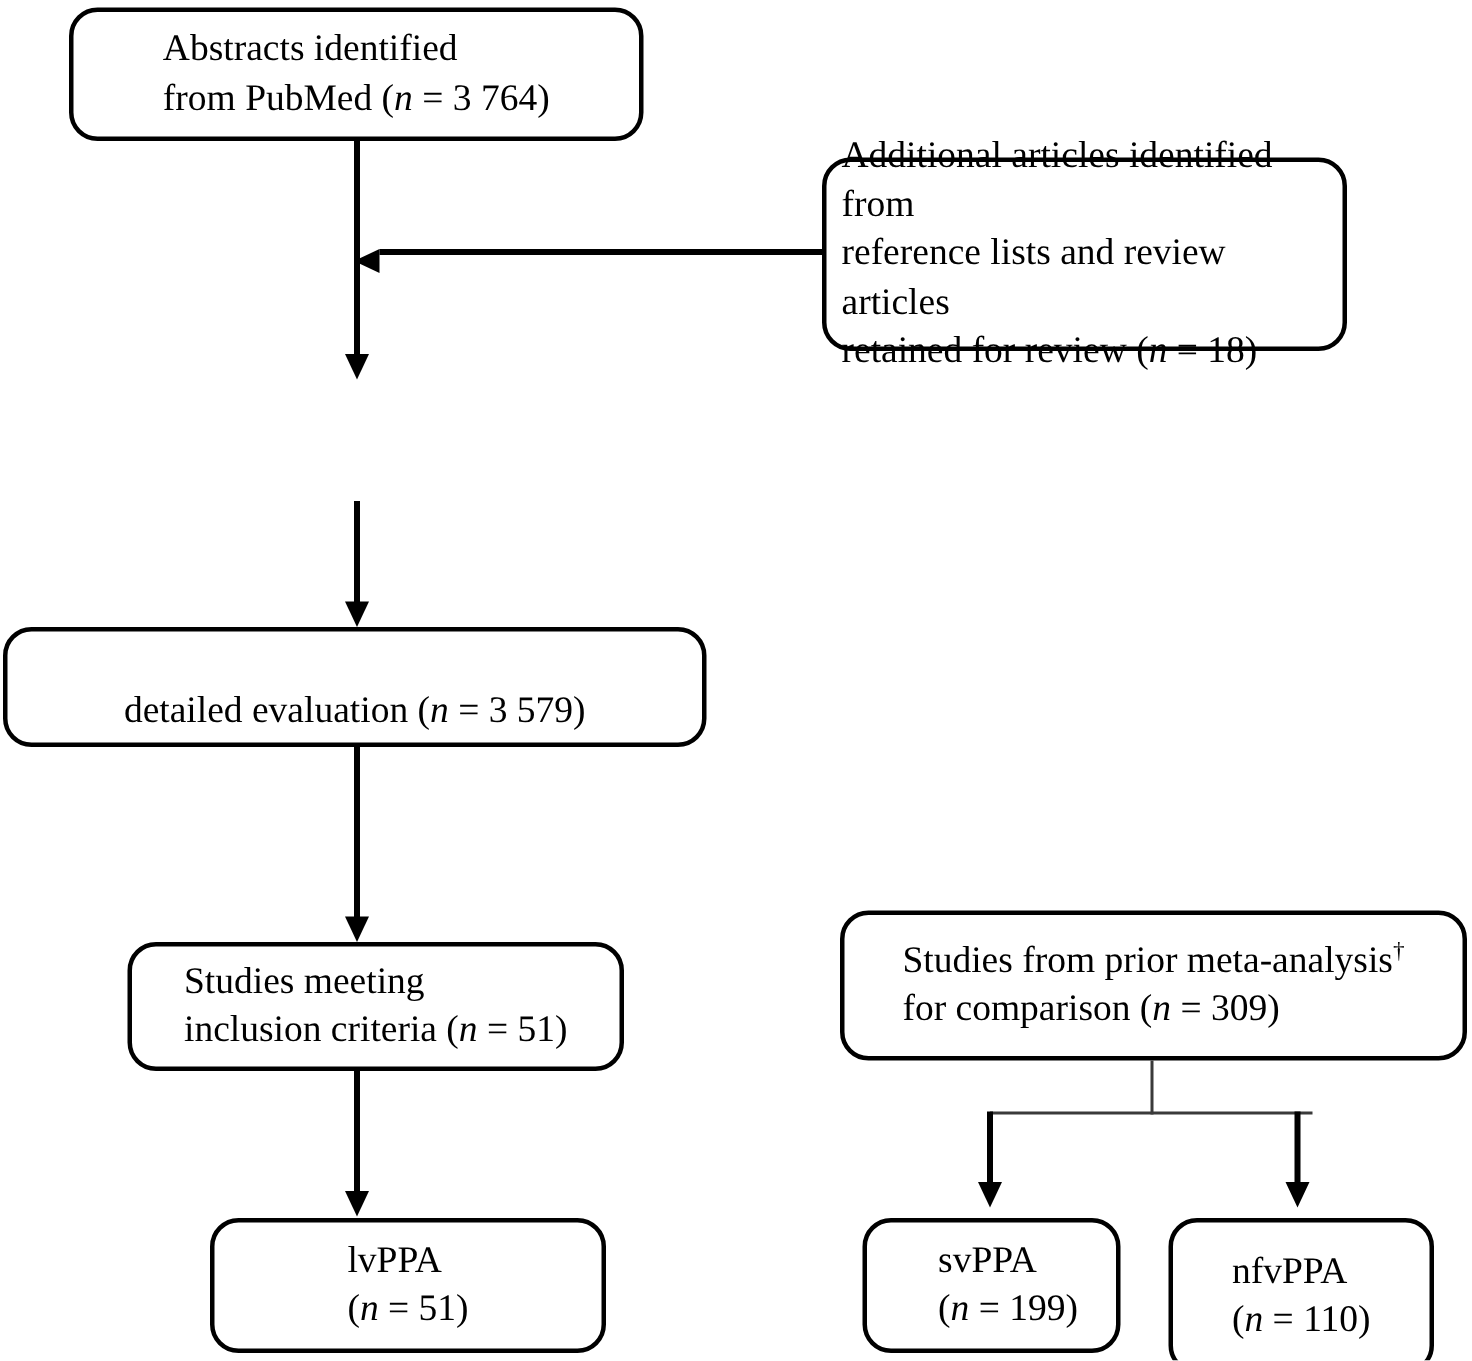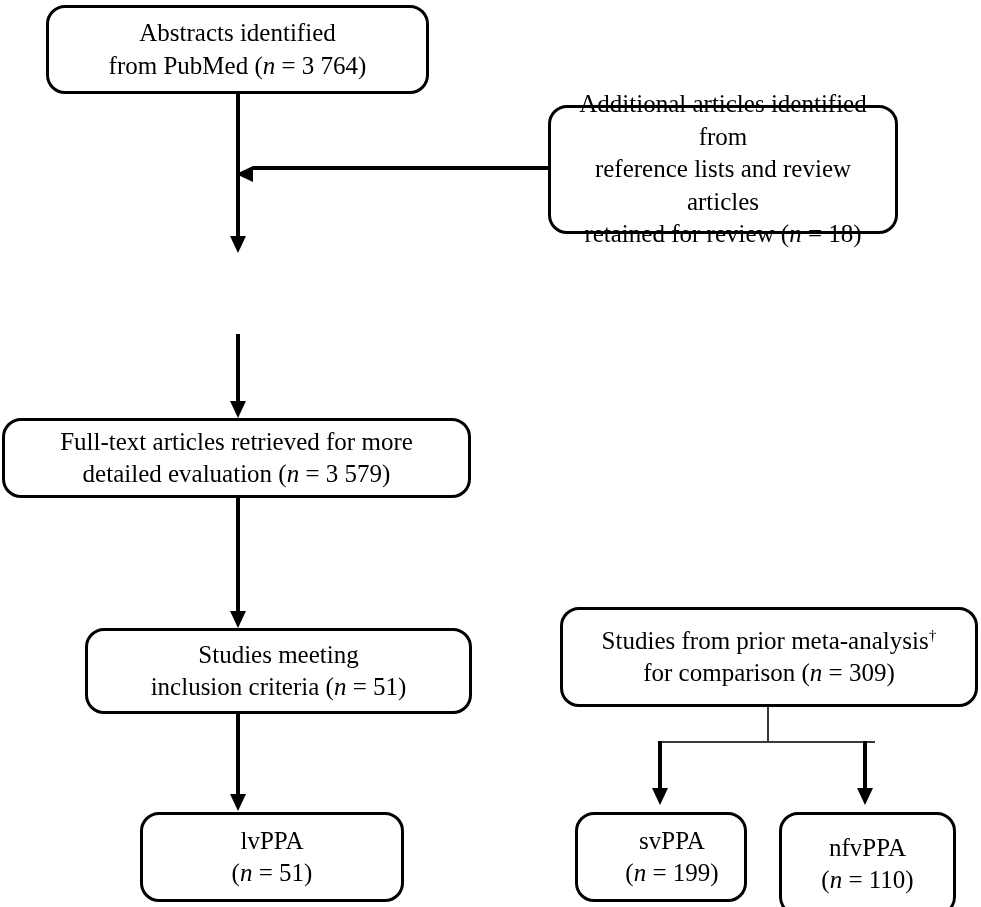--- a/index.html
+++ b/index.html
@@ -20,21 +20,20 @@
   }
   .node {
     position: absolute;
     box-sizing: border-box;
     border: 3px solid #000000;
     border-radius: 19px;
     background: #ffffff;
     display: flex;
     align-items: center;
     justify-content: center;
-    text-align: center;
     line-height: 1.30;
     font-size: 25px;
     padding: 2px 10px;
   }
   .node .txt {
     display: block;
     white-space: pre-line;
   }
   .ital {
     font-style: italic;
@@ -85,24 +84,24 @@
   <div class="node" style="left:46px; top:5px; width:383px; height:89px;">
     <span class="txt"><span>Abstracts identified</span><br><span>from PubMed (</span><span class="ital">n</span><span> = </span><span>3 764</span><span>)</span></span>
   </div>
 
   <div class="node" style="left:548px; top:105px; width:350px; height:129px;">
     <span class="txt"><span>Additional articles identified from</span><br><span>reference lists and review articles</span><br><span>retained for review (</span><span class="ital">n</span><span> = </span><span>18</span><span>)</span></span>
   </div>
 
 
   <div class="node" style="left:2px; top:418px; width:469px; height:80px;">
-    <span class="txt"><span>Full-text articles retrieved for more</span><br><span>detailed evaluation (</span><span class="ital">n</span><span> = </span><span>3 579</span><span>)</span></span>
+    <span class="txt"><br><span>detailed evaluation (</span><span class="ital">n</span><span> = </span><span>3 579</span><span>)</span></span>
   </div>
 
-  <div class="node" style="left:85px; top:628px; width:387px; height:86px;font-family:Liberation Serif, serif;">
+  <div class="node" style="left:85px; top:628px; width:331px; height:86px;font-family:Liberation Serif, serif;">
     <span class="txt"><span>Studies meeting</span><br><span>inclusion criteria (</span><span class="ital">n</span><span> = </span><span>51</span><span>)</span></span>
   </div>
 
   <div class="node" style="left:560px; top:607px; width:418px; height:100px;">
     <span class="txt"><span>Studies from prior meta-analysis</span><span class="sup">†</span><br><span>for comparison (</span><span class="ital">n</span><span> = </span><span>309</span><span>)</span></span>
   </div>
 
   <div class="node" style="left:105px; top:812px; width:264px; height:90px;margin-left:35px;">
     <span class="txt"><span>lvPPA</span><br><span>(</span><span class="ital">n</span><span> = </span><span>51</span><span>)</span></span>
   </div>

